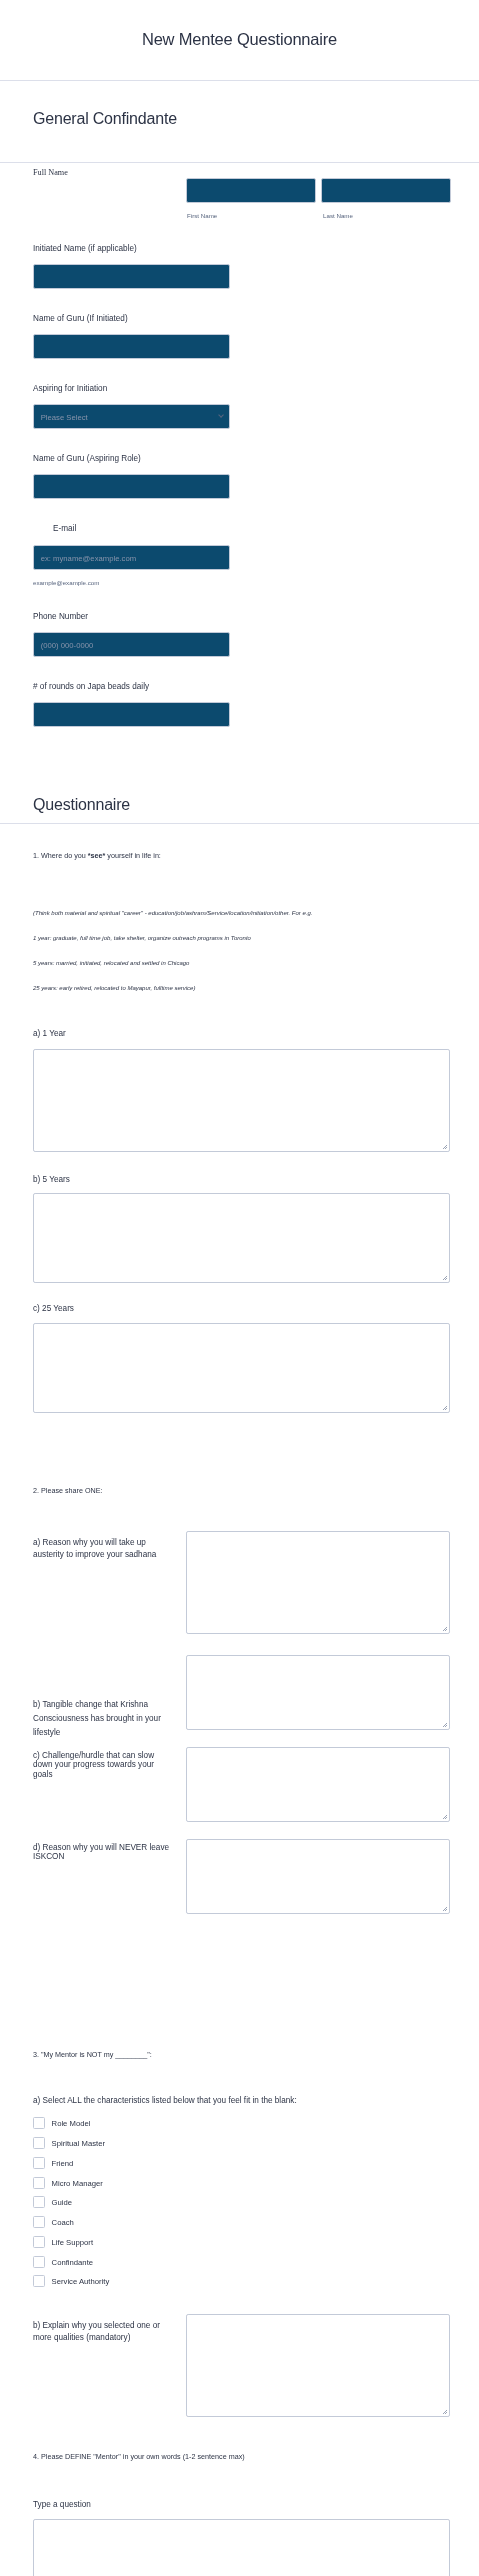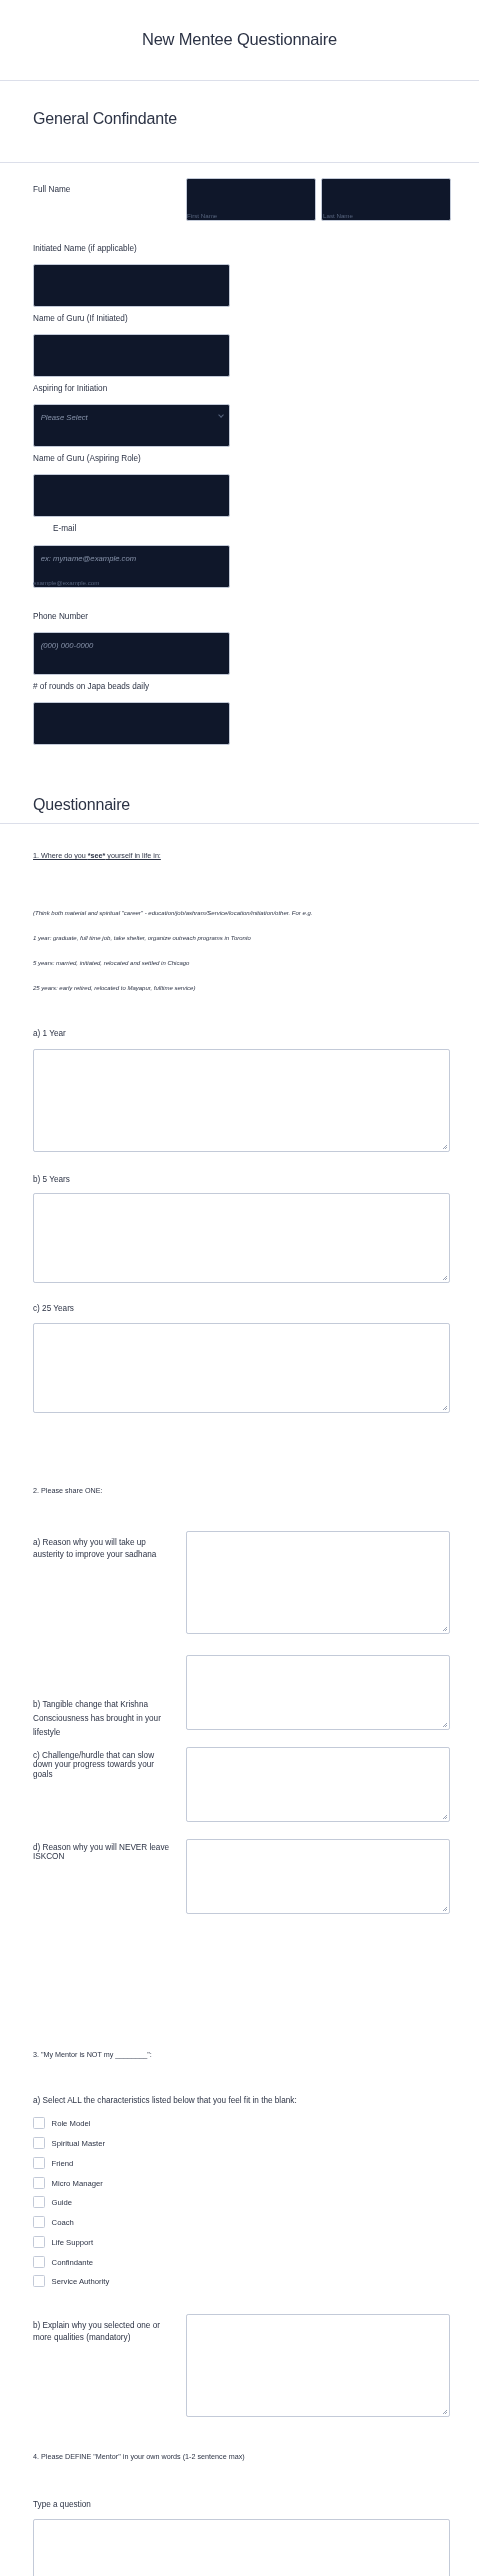--- a/index.html
+++ b/index.html
@@ -4,21 +4,21 @@
 <style>
   * { box-sizing: border-box; margin: 0; padding: 0; }
   html, body { width: 479px; height: 3438px; background: #ffffff; }
   body { position: relative; font-family: "Liberation Sans", "DejaVu Sans", sans-serif; color: #2c3345; overflow: hidden; }
   .abs { position: absolute; }
   .title { left: 0; width: 479px; text-align: center; font-size: 16.5px; font-weight: 500; color: #2c3345; letter-spacing: -0.2px; }
   .divider { left: 0; width: 479px; height: 0.5px; background: #dcdfea; }
   .h2 { left: 33px; font-size: 16px; font-weight: 500; color: #2c3345; letter-spacing: -0.2px; }
   .label { left: 33px; font-size: 8.2px; color: #2c3345; line-height: 10.3px; }
   .sublabel { font-size: 6.2px; color: #57647e; line-height: 7.2px; }
-  .input { background: #0f172a; border: 0.5px solid #c3cad8; border-radius: 2.1px; height: 43px; font-style: italic; }
+  .input { background: #0c4a6e; border: 0.5px solid #c3cad8; border-radius: 2.1px; height: 25px; }
   .input-sm { left: 33px; width: 197px; }
   .placeholder { position: absolute; left: 6.7px; top: 7.7px; font-size: 7.7px; color: #8894ab; }
   .textarea { left: 33px; width: 417px; background: #fff; border: 0.5px solid #c3cad8; border-radius: 2.1px; }
   .textarea-r { left: 186px; width: 264px; background: #fff; border: 0.5px solid #c3cad8; border-radius: 2.1px; }
   .grip { position: absolute; right: 2.1px; bottom: 2.1px; width: 4.1px; height: 4.1px;
           background: linear-gradient(135deg, transparent 45%, #9aa3b5 45%, #9aa3b5 52%, transparent 52%, transparent 70%, #9aa3b5 70%, #9aa3b5 77%, transparent 77%); }
   .qtext { left: 33px; font-size: 7.2px; color: #2c3345; line-height: 9.3px; }
   .italic { left: 23px; font-size: 6px; font-style: italic; color: #2c3345; line-height: 7.2px; }
   .sidelabel { left: 33px; width: 139px; font-size: 8.2px; color: #2c3345; line-height: 12.4px; }
   .cb-row { left: 33px; height: 12.4px; display: flex; align-items: center; }
@@ -28,21 +28,21 @@
 </style>
 </head>
 <body>
 
 <div class="abs title" style="top:30px;">New Mentee Questionnaire</div>
 <div class="abs divider" style="top:80px;"></div>
 
 <div class="abs h2" style="top:110px;">General Confindante</div>
 <div class="abs divider" style="top:162px;"></div>
 
-<div class="abs label" style="top:185px;">Full Name</div>
+<div class="abs label" style="top:168px;font-family:Liberation Serif, serif;">Full Name</div>
 <div class="abs input" style="top:178px; left:186px; width:130px;"></div>
 <div class="abs input" style="top:178px; left:321px; width:130px;"></div>
 <div class="abs sublabel" style="top:212px; left:187px;">First Name</div>
 <div class="abs sublabel" style="top:212px; left:323px;">Last Name</div>
 
 <div class="abs label" style="top:244px;">Initiated Name (if applicable)</div>
 <div class="abs input input-sm" style="top:264px;"></div>
 
 <div class="abs label" style="top:314px;">Name of Guru (If Initiated)</div>
 <div class="abs input input-sm" style="top:334px;"></div>
@@ -66,21 +66,21 @@
 <div class="abs input input-sm" style="top:632px;">
   <span class="placeholder">(000) 000-0000</span>
 </div>
 
 <div class="abs label" style="top:682px;"># of rounds on Japa beads daily</div>
 <div class="abs input input-sm" style="top:702px;"></div>
 
 <div class="abs h2" style="top:796px;">Questionnaire</div>
 <div class="abs divider" style="top:823px;"></div>
 
-<div class="abs qtext" style="top:851px;text-decoration:underline;">
+<div class="abs qtext" style="top:851px;">
   <span>1. Where do you </span><b>*see*</b><span> yourself in life in:</span>
 </div>
 <div class="abs italic" style="top:910px; left:33px;">(Think both material and spiritual "career" - education/job/ashram/Service/location/initiation/other. For e.g.</div>
 <div class="abs italic" style="top:935px; left:33px;">1 year: graduate, full time job, take shelter, organize outreach programs in Toronto</div>
 <div class="abs italic" style="top:960px; left:33px;">5 years: married, initiated, relocated and settled in Chicago</div>
 <div class="abs italic" style="top:985px; left:33px;">25 years: early retired, relocated to Mayapur, fulltime service)</div>
 
 <div class="abs label" style="top:1029px;">a) 1 Year</div>
 <div class="abs textarea" style="top:1049px; height:103px;">
     <span class="grip"></span>

